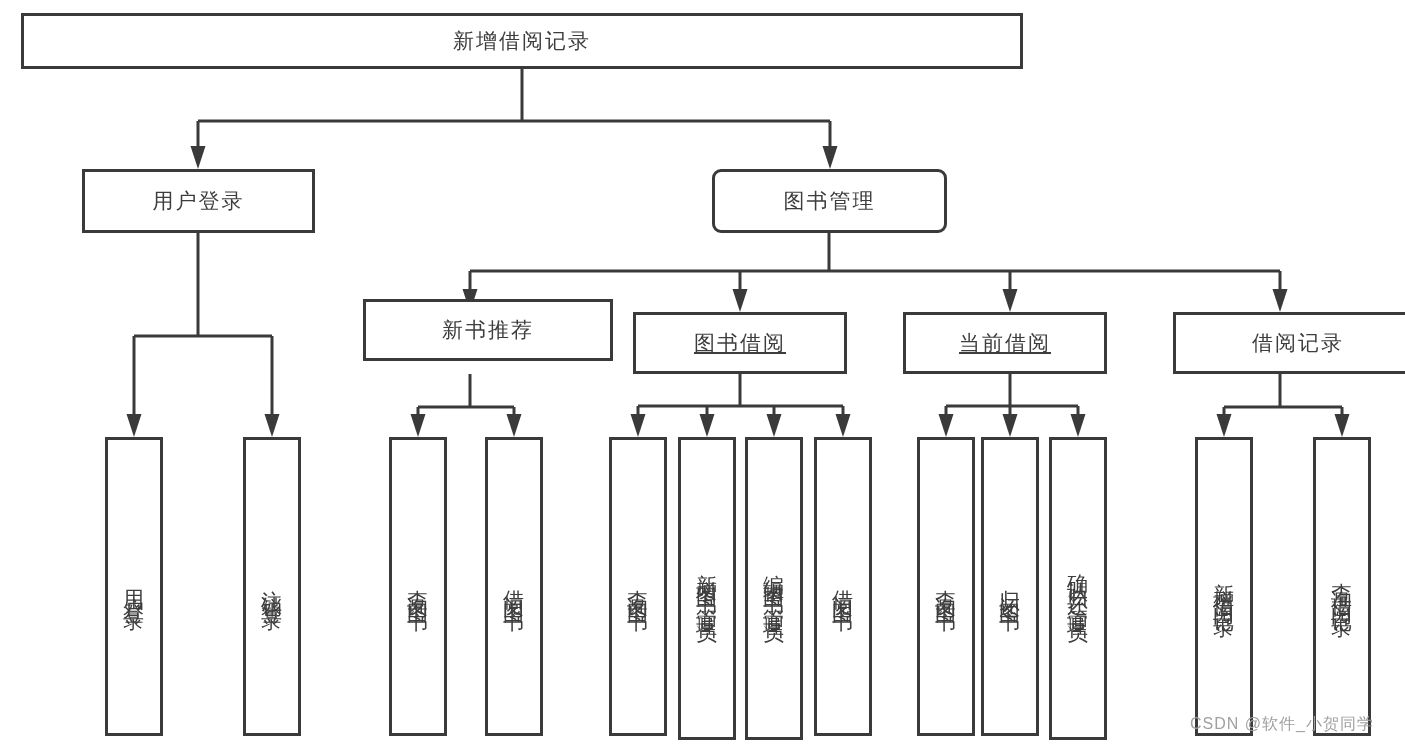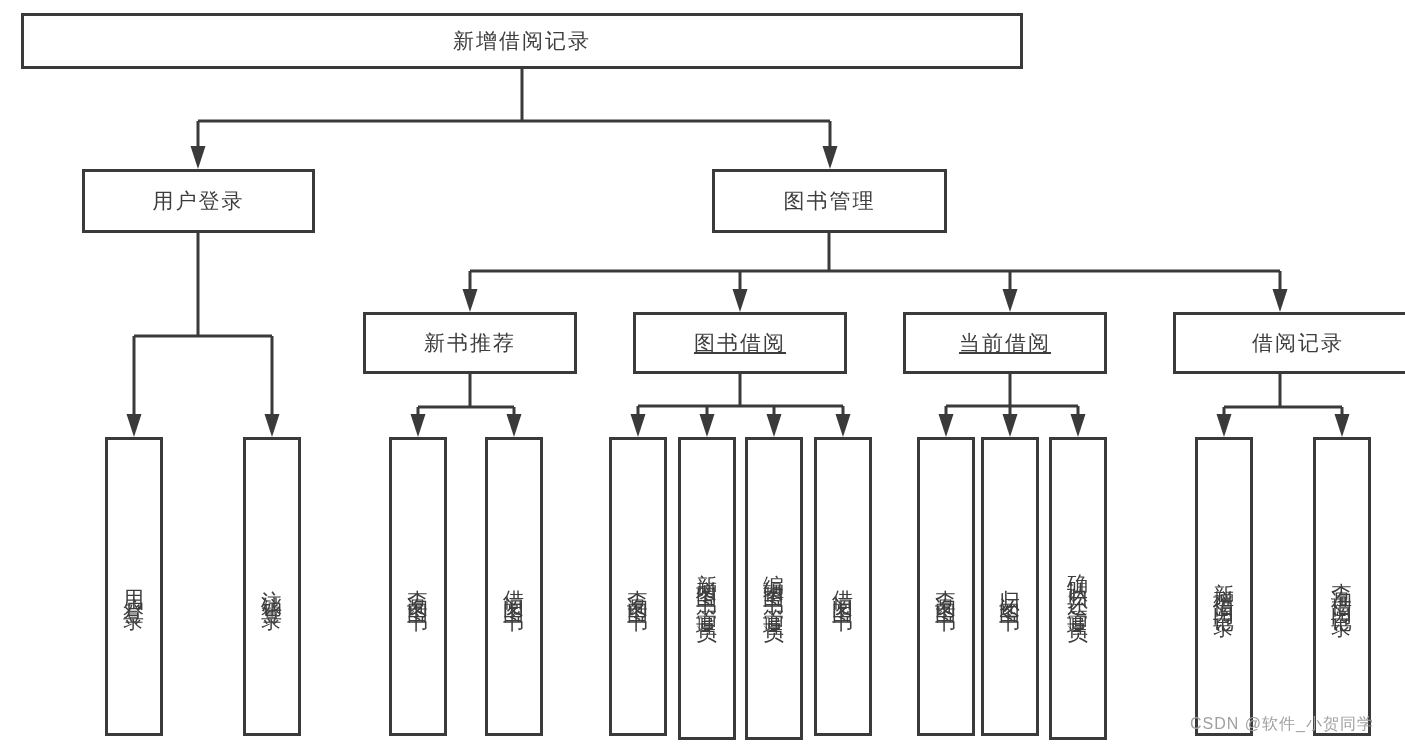--- a/index.html
+++ b/index.html
@@ -86,23 +86,23 @@
       <polygon points="1002.5,414 1017.5,414 1010,437"></polygon>
       <polygon points="1070.5,414 1085.5,414 1078,437"></polygon>
       <polygon points="1216.5,414 1231.5,414 1224,437"></polygon>
       <polygon points="1334.5,414 1349.5,414 1342,437"></polygon>
     </g>
   </svg>
 
   <div class="node h" style="left:21px;top:13px;width:1002px;height:56px;">新增借阅记录</div>
 
   <div class="node h" style="left:82px;top:169px;width:233px;height:64px;">用户登录</div>
-  <div class="node h" style="left:712px;top:169px;width:235px;height:64px;">图书管理</div>
+  <div class="node h" style="left:712px;top:169px;width:235px;height:64px;border-radius:9px;">图书管理</div>
 
-  <div class="node h" style="left:363px;top:312px;width:214px;height:62px;">新书推荐</div>
+  <div class="node h" style="left:363px;top:299px;width:250px;height:62px;">新书推荐</div>
   <div class="node h" style="left:633px;top:312px;width:214px;height:62px;text-decoration:underline;">图书借阅</div>
   <div class="node h" style="left:903px;top:312px;width:204px;height:62px;text-decoration:underline;">当前借阅</div>
   <div class="node h" style="left:1173px;top:312px;width:250px;height:62px;">借阅记录</div>
 
   <div class="node v" style="left:105px;top:437px;width:58px;height:299px;">用户登录</div>
   <div class="node v" style="left:243px;top:437px;width:58px;height:299px;">注销登录</div>
 
   <div class="node v" style="left:389px;top:437px;width:58px;height:299px;">查询图书</div>
   <div class="node v" style="left:485px;top:437px;width:58px;height:299px;">借阅图书</div>
 

